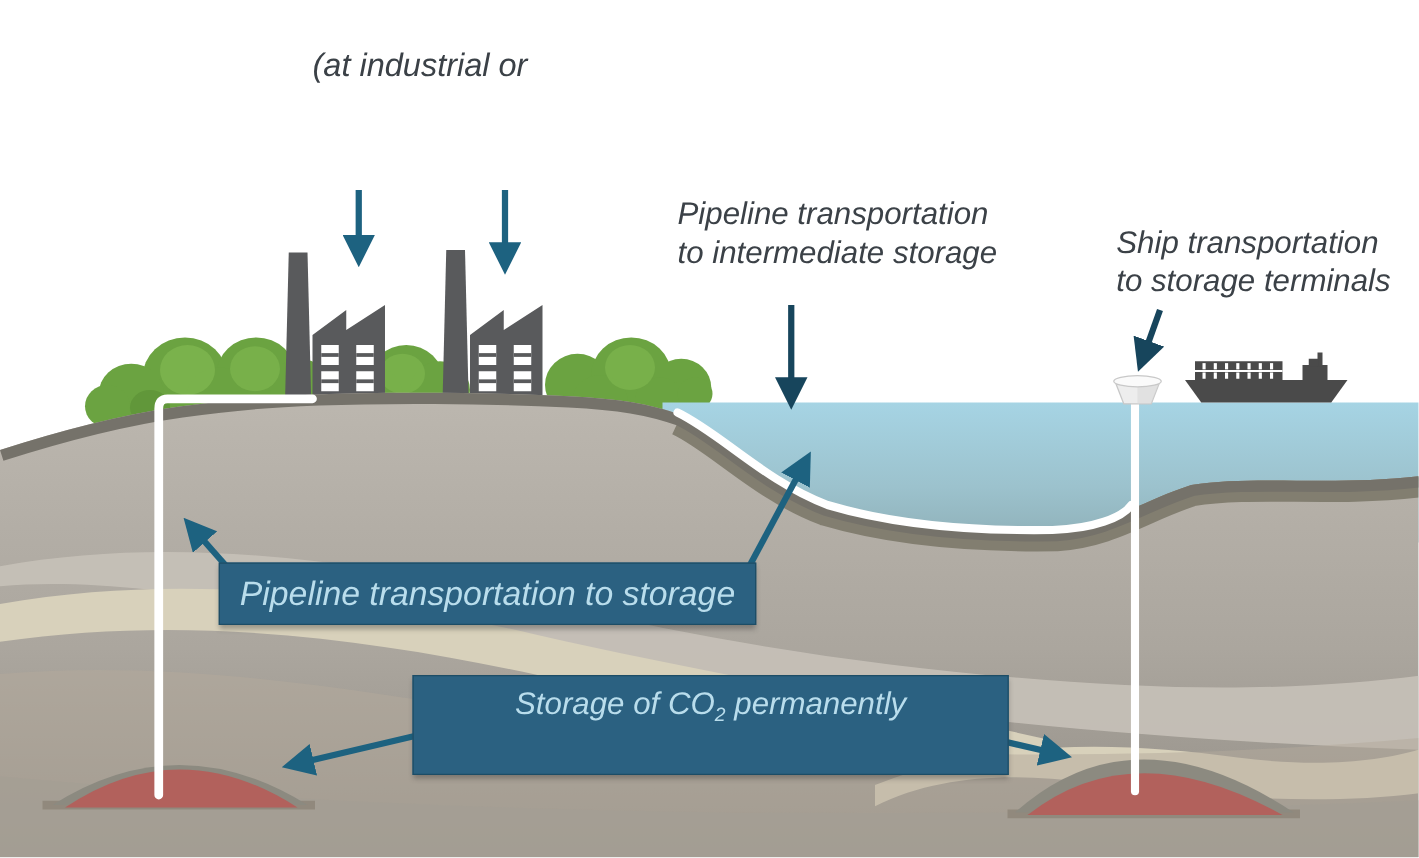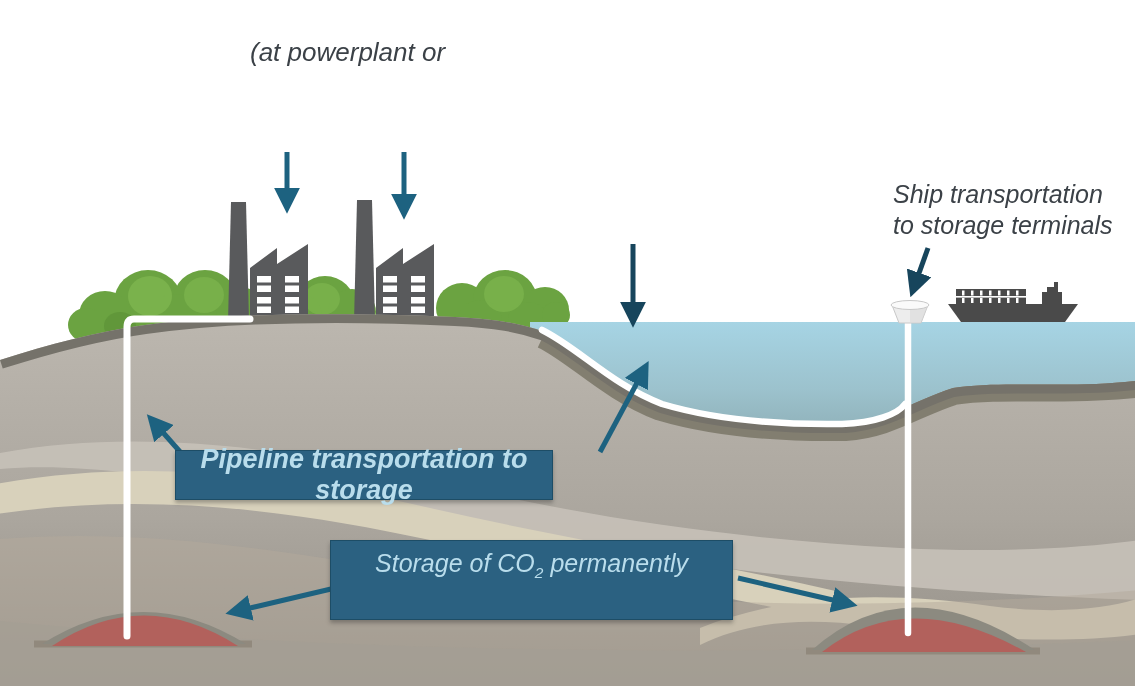--- a/index.html
+++ b/index.html
@@ -8,23 +8,23 @@
   .scene svg{position:absolute;left:0;top:0;}
   .label{position:absolute;font-style:italic;color:#3b4147;z-index:5;}
   .label .ln{white-space:nowrap;}
   sub{font-size:62%;line-height:0;}
   #label-co2{left:250px;top:36px;font-size:26px;line-height:32px;}
   #label-pipeline-int{left:542px;top:156px;font-size:25px;line-height:31px;}
   #label-ship{left:893px;top:179px;font-size:25px;line-height:31px;}
   .callout{position:absolute;background:#2b6181;color:#b9ddec;font-style:italic;
            text-align:center;z-index:5;border:1px solid #1d4d66;
            box-shadow:0 3px 4px rgba(40,40,40,.35);box-sizing:border-box;}
-  #callout-pipeline{left:175px;top:450px;width:378px;height:50px;font-size:27px;
-                    display:flex;align-items:center;justify-content:center;font-weight:bold;}
-  #callout-storage{left:330px;top:540px;width:403px;height:80px;font-size:25px;
+  #callout-pipeline{left:175px;top:450px;width:430px;height:50px;font-size:27px;
+                    display:flex;align-items:center;justify-content:center;}
+  #callout-storage{left:330px;top:540px;width:477px;height:80px;font-size:25px;
                    line-height:35px;padding-top:5px;}
 </style>
 </head>
 <body>
 
 <div class="scene">
 
   <svg width="1135" height="686" viewBox="0 0 1135 686">
     <defs>
       <linearGradient id="groundGrad" x1="0" y1="0" x2="0" y2="1">
@@ -178,23 +178,27 @@
       <path stroke="#17455c" marker-end="url(#ahd)" d="M633,244 L633,320"></path>
       <path stroke="#17455c" marker-end="url(#ahd)" d="M928,248 L913,290"></path>
       <path stroke="#1d6280" marker-end="url(#ah)" d="M182,454 L152,420"></path>
       <path stroke="#1d6280" marker-end="url(#ah)" d="M600,452 L645,368"></path>
       <path stroke="#1d6280" marker-end="url(#ah)" d="M348,585 L233,612"></path>
       <path stroke="#1d6280" marker-end="url(#ah)" d="M738,578 L850,604"></path>
     </g>
   </svg>
 
   <div class="label" id="label-co2">
-    <div class="ln">(at powerplant or</div>
-  </div>
-
+    <div class="ln">(at industrial or</div>
+  </div>
+
+  <div class="label" id="label-pipeline-int">
+    <div class="ln">Pipeline transportation</div>
+    <div class="ln">to intermediate storage</div>
+  </div>
 
   <div class="label" id="label-ship">
     <div class="ln">Ship transportation</div>
     <div class="ln">to storage terminals</div>
   </div>
 
   <div class="callout" id="callout-pipeline">
     <span>Pipeline transportation to storage</span>
   </div>
 

